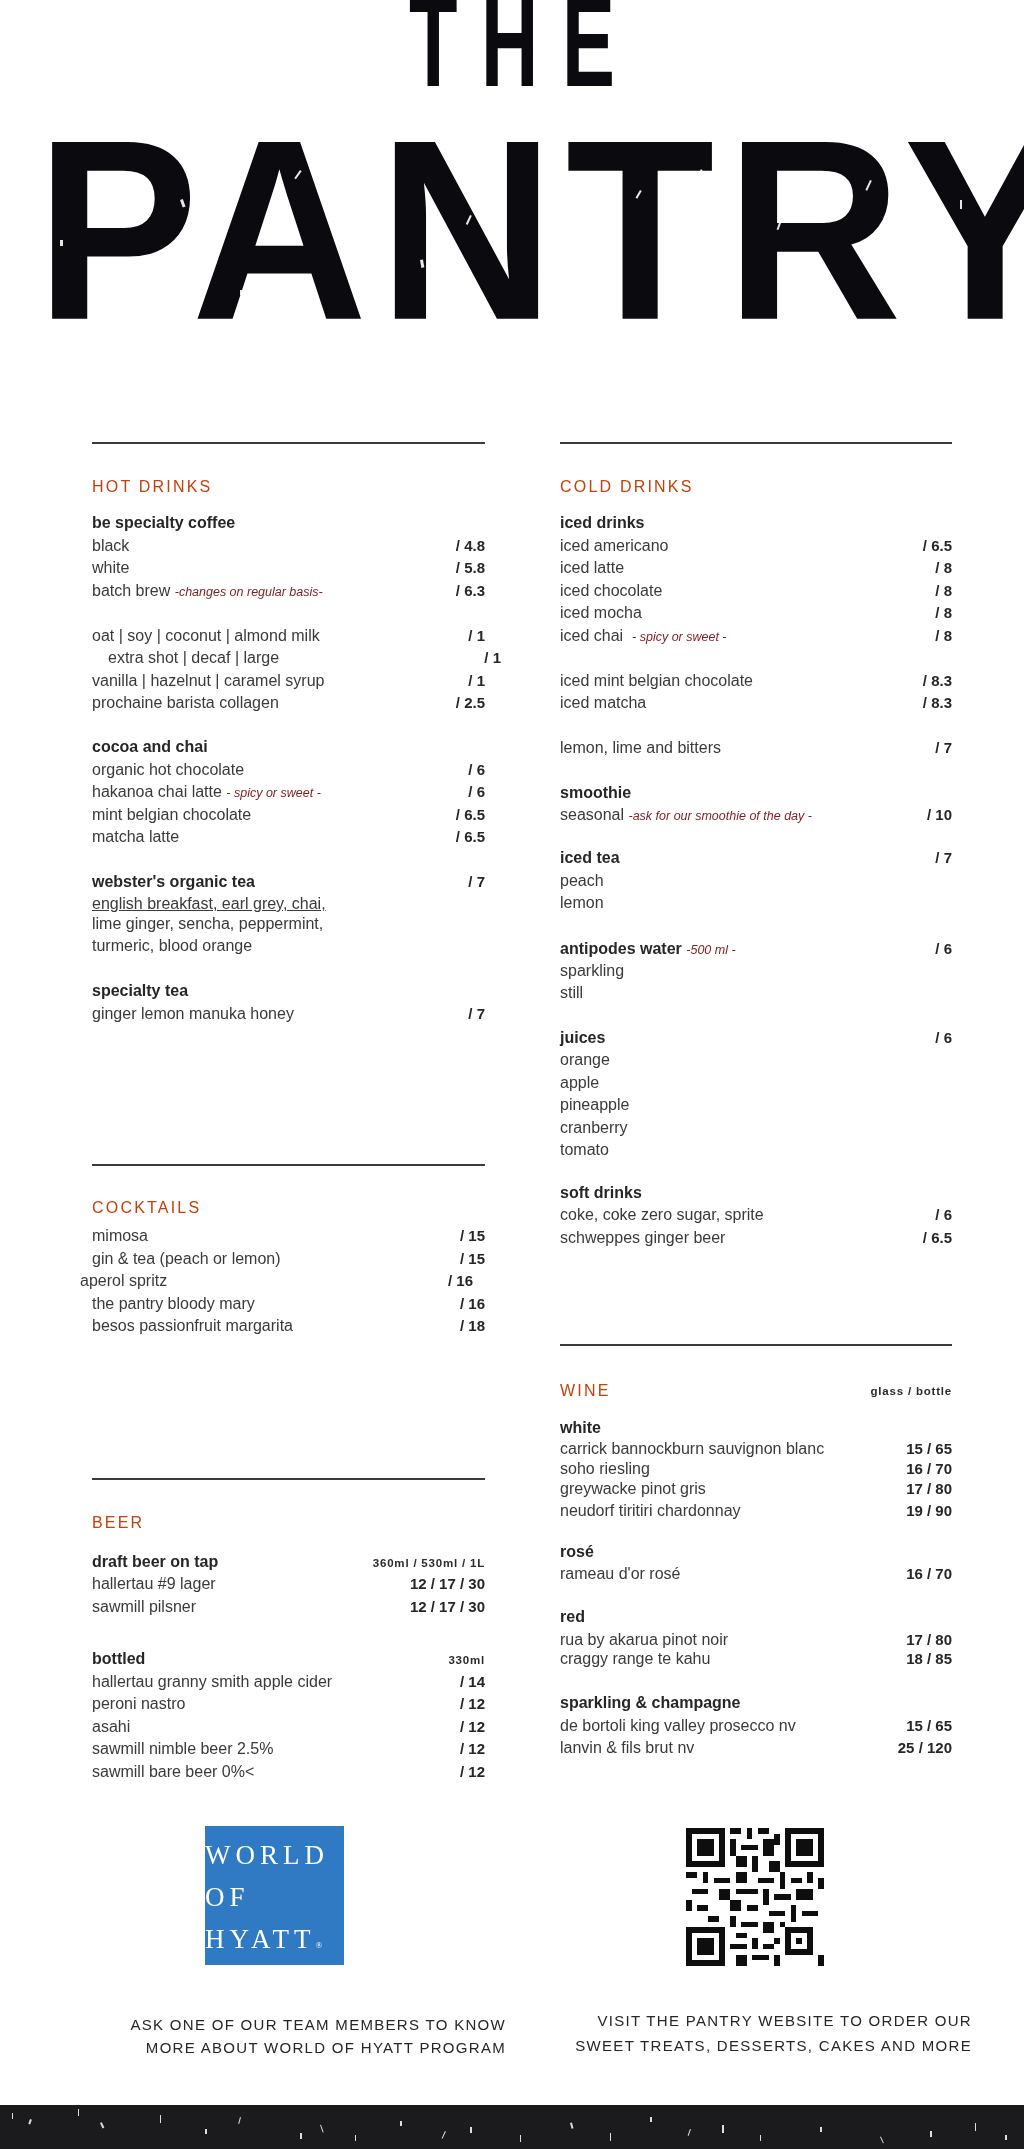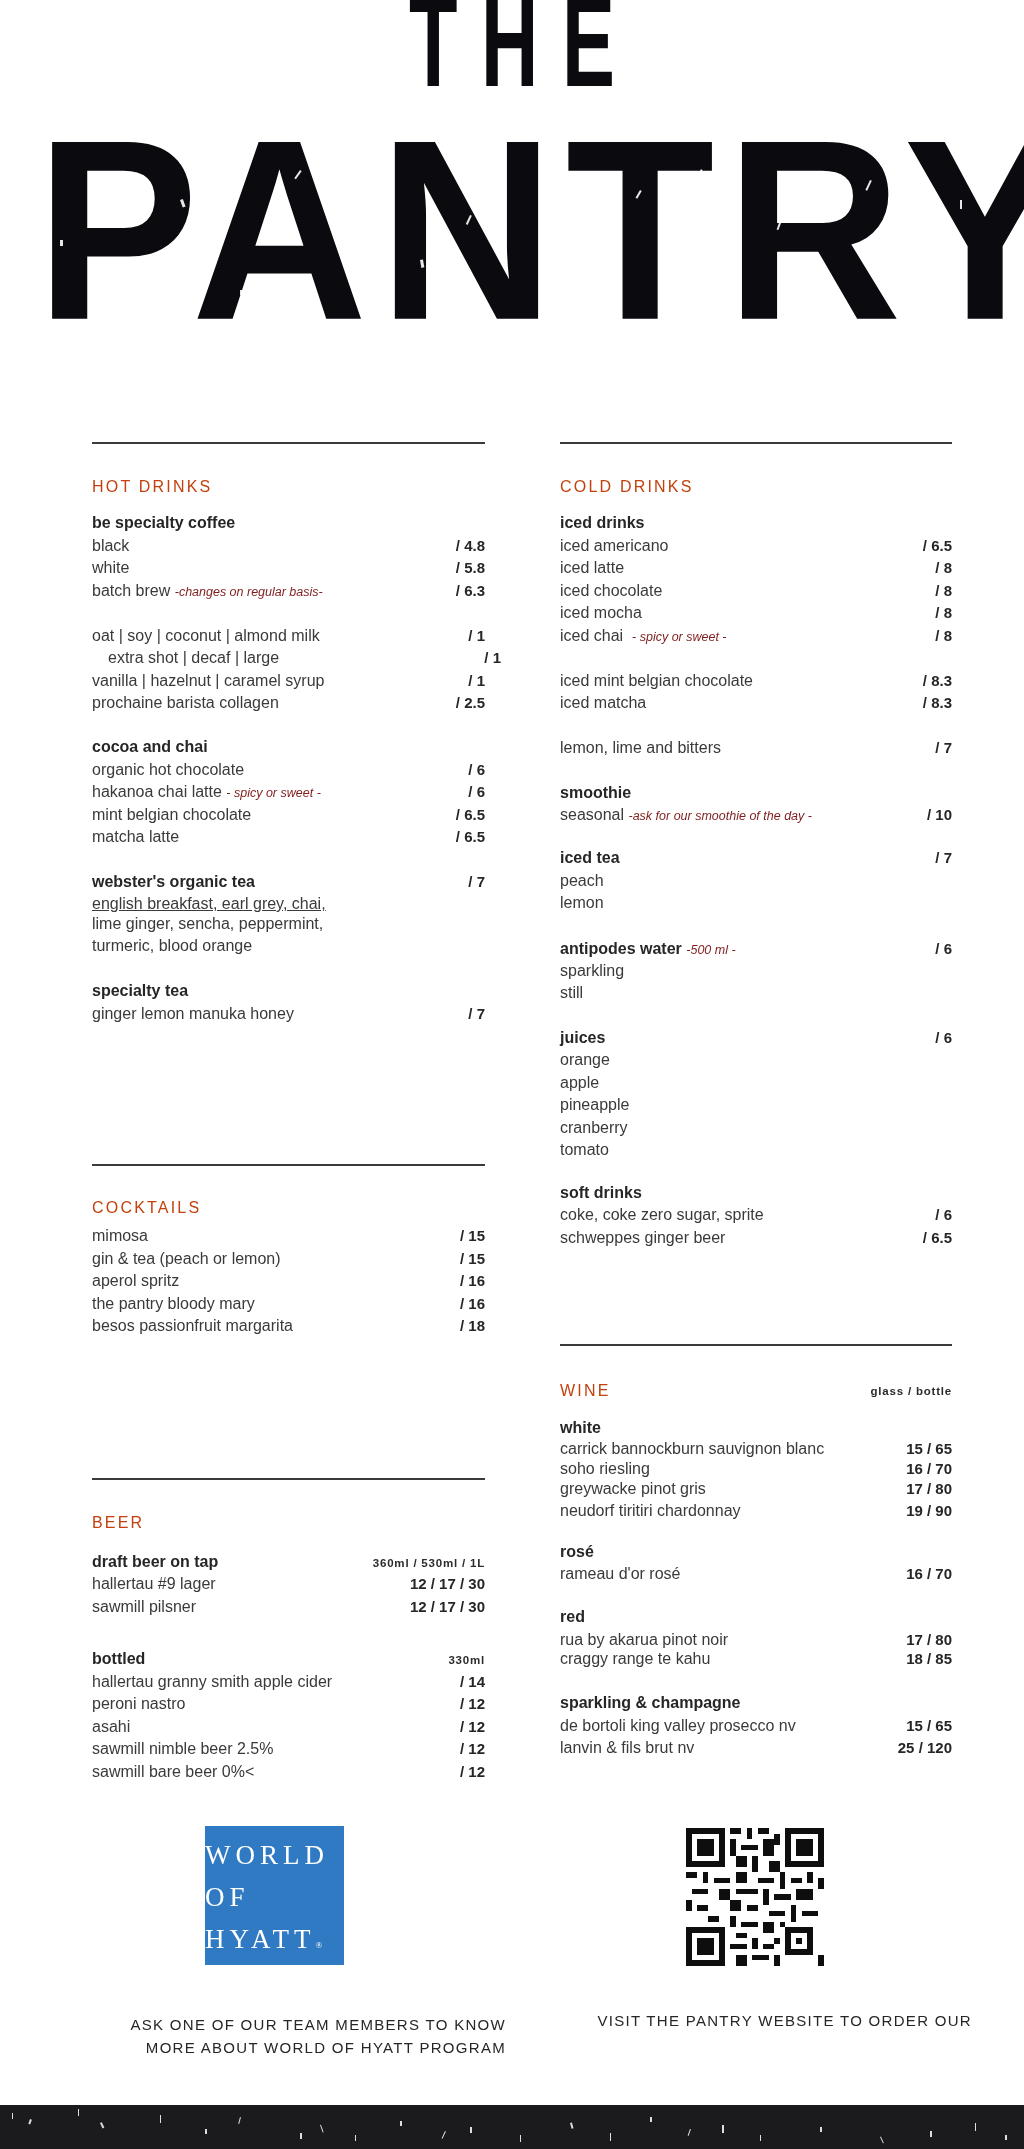--- a/index.html
+++ b/index.html
@@ -167,21 +167,21 @@
 <div class="rule" style="left:92px;top:1164px;width:393px;"></div>
 <div class="section-title" style="left:92px;top:1199px;">COCKTAILS</div>
 <div class="row" style="left:92px;top:1225px;width:393px;">
   <span class="name">mimosa</span>
   <span class="price">/ 15</span>
 </div>
 <div class="row" style="left:92px;top:1248px;width:393px;">
   <span class="name">gin &amp; tea (peach or lemon)</span>
   <span class="price">/ 15</span>
 </div>
-<div class="row" style="left:92px;top:1270px;width:393px;gap:21px;">
+<div class="row" style="left:80px;top:1270px;width:393px;gap:21px;">
   <span class="name">aperol spritz</span>
   <span class="price">/ 16</span>
 </div>
 <div class="row" style="left:92px;top:1293px;width:393px;">
   <span class="name">the pantry bloody mary</span>
   <span class="price">/ 16</span>
 </div>
 <div class="row" style="left:92px;top:1315px;width:393px;">
   <span class="name">besos passionfruit margarita</span>
   <span class="price">/ 18</span>
@@ -454,20 +454,21 @@
       <rect x="16" y="20" width="1" height="1"></rect>
   </g>
 </svg>
 
 <div class="footer-note" style="left:70px;top:2013px;width:436px;">
   <div>ASK ONE OF OUR TEAM MEMBERS TO KNOW</div>
   <div>MORE ABOUT WORLD OF HYATT PROGRAM</div>
 </div>
 <div class="footer-note" style="left:540px;top:2008px;width:432px;line-height:25px;">
   <div>VISIT THE PANTRY WEBSITE TO ORDER OUR</div>
+  <div>SWEET TREATS, DESSERTS, CAKES AND MORE</div>
 </div>
 
 <div class="bottom-band">
   <svg width="1024" height="44" viewBox="0 0 1024 44">
     <g fill="#ffffff" opacity="0.85">
       <rect x="12" y="8" width="1" height="6"></rect>
         <rect x="30" y="14" width="2" height="5" transform="rotate(20 30 14)"></rect>
       <rect x="78" y="4" width="1" height="7"></rect>
         <rect x="100" y="18" width="2" height="6" transform="rotate(-25 100 18)"></rect>
       <rect x="160" y="10" width="1" height="8"></rect>

